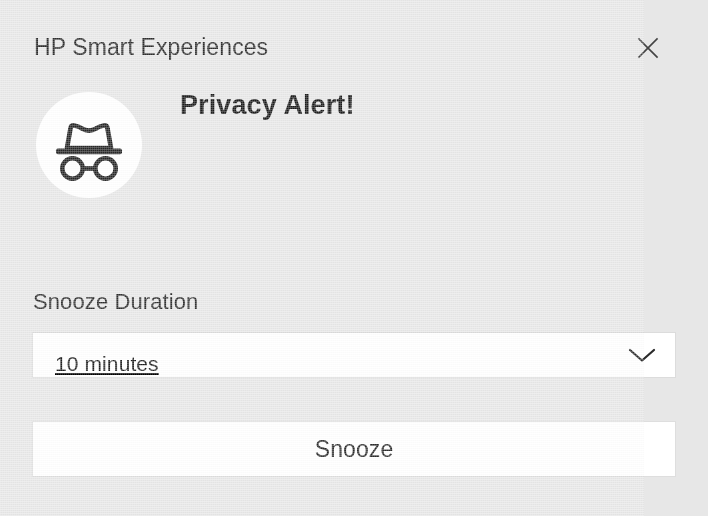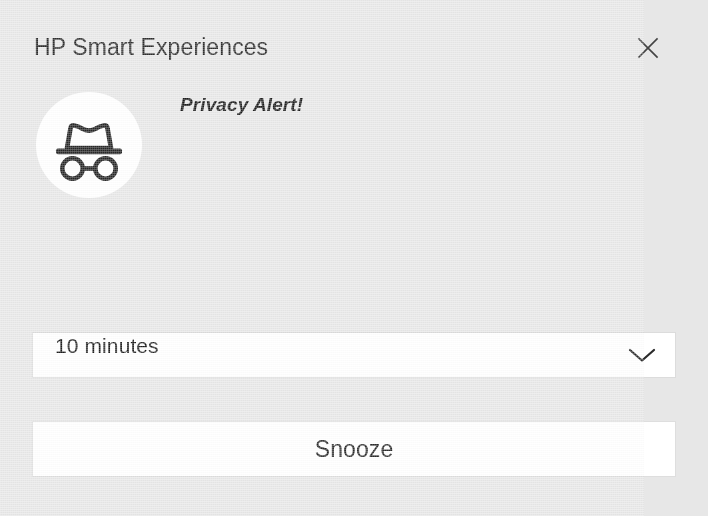--- a/index.html
+++ b/index.html
@@ -89,27 +89,26 @@
   }
   .alert-icon svg { display: block; }
 
   .alert-text {
     position: absolute;
     left: 180px;
     top: 0;
     width: 500px;
   }
   .alert-title {
-    font-size: 19px;
+    font-size: 27px;
     line-height: 34px;
     font-weight: bold;
     color: #1c1c1c;
     margin: 0;
     letter-spacing: .1px;
-    font-style: italic;
   }
   .alert-message {
     margin: 4px 0 0 0;
     font-size: 23px;
     line-height: 37px;
     color: #5b5b5b;
     letter-spacing: .1px;
   }
 
   
@@ -126,22 +125,23 @@
   .select-box {
     position: absolute;
     left: 32px;
     top: 332px;
     width: 644px;
     height: 46px;
     background: #ffffff;
     border: 1px solid #dcdcdc;
     box-sizing: border-box;
     display: flex;
-    align-items: flex-start;
+    align-items: flex-end;
     cursor: default;
+    text-decoration: underline;
   }
   .select-value {
     font-size: 21px;
     line-height: 26px;
     color: #1e1e1e;
     margin-left: 22px;
     letter-spacing: .1px;
   }
   .select-chevron {
     position: absolute;
@@ -216,20 +216,21 @@
           <rect x="34" y="62.2" width="14" height="4.6" fill="#262626"></rect>
         </svg>
       </span>
     </div>
 
     <div class="alert-text">
       <div class="alert-title">Privacy Alert!</div>
     </div>
   </div>
 
+  <div class="field-label">Snooze Duration</div>
 
   <div class="select-box">
     <span class="select-value">10 minutes</span>
     <span class="select-chevron">
       <svg width="30" height="18" viewBox="0 0 30 18" aria-hidden="true">
         <polyline points="3,4 15,14.5 27,4" fill="none" stroke="#2b2b2b" stroke-width="2.2" stroke-linecap="round" stroke-linejoin="round"></polyline>
       </svg>
     </span>
   </div>
 

